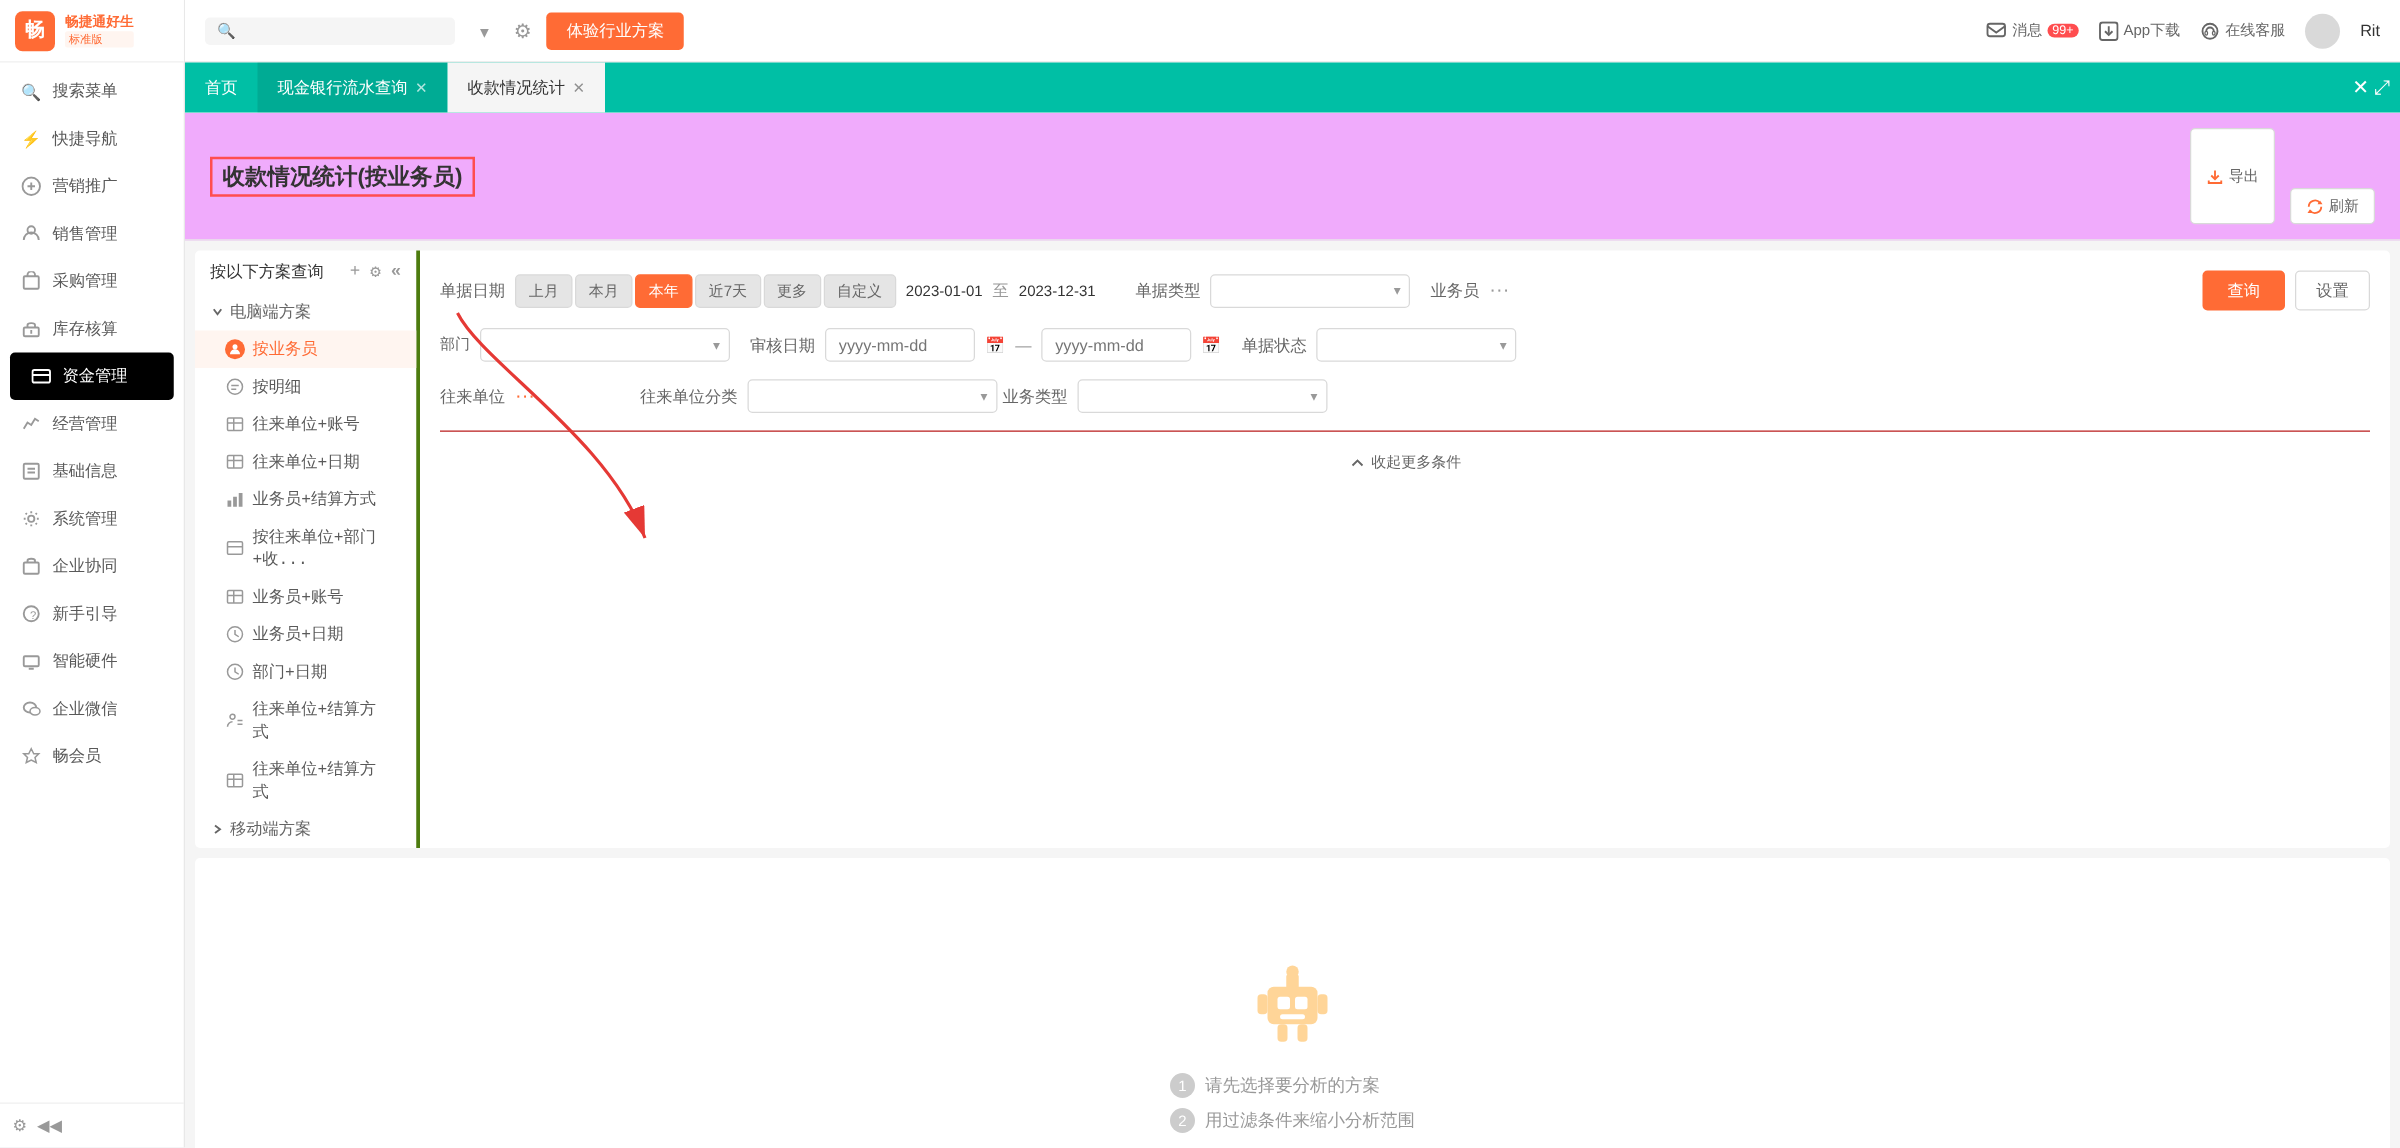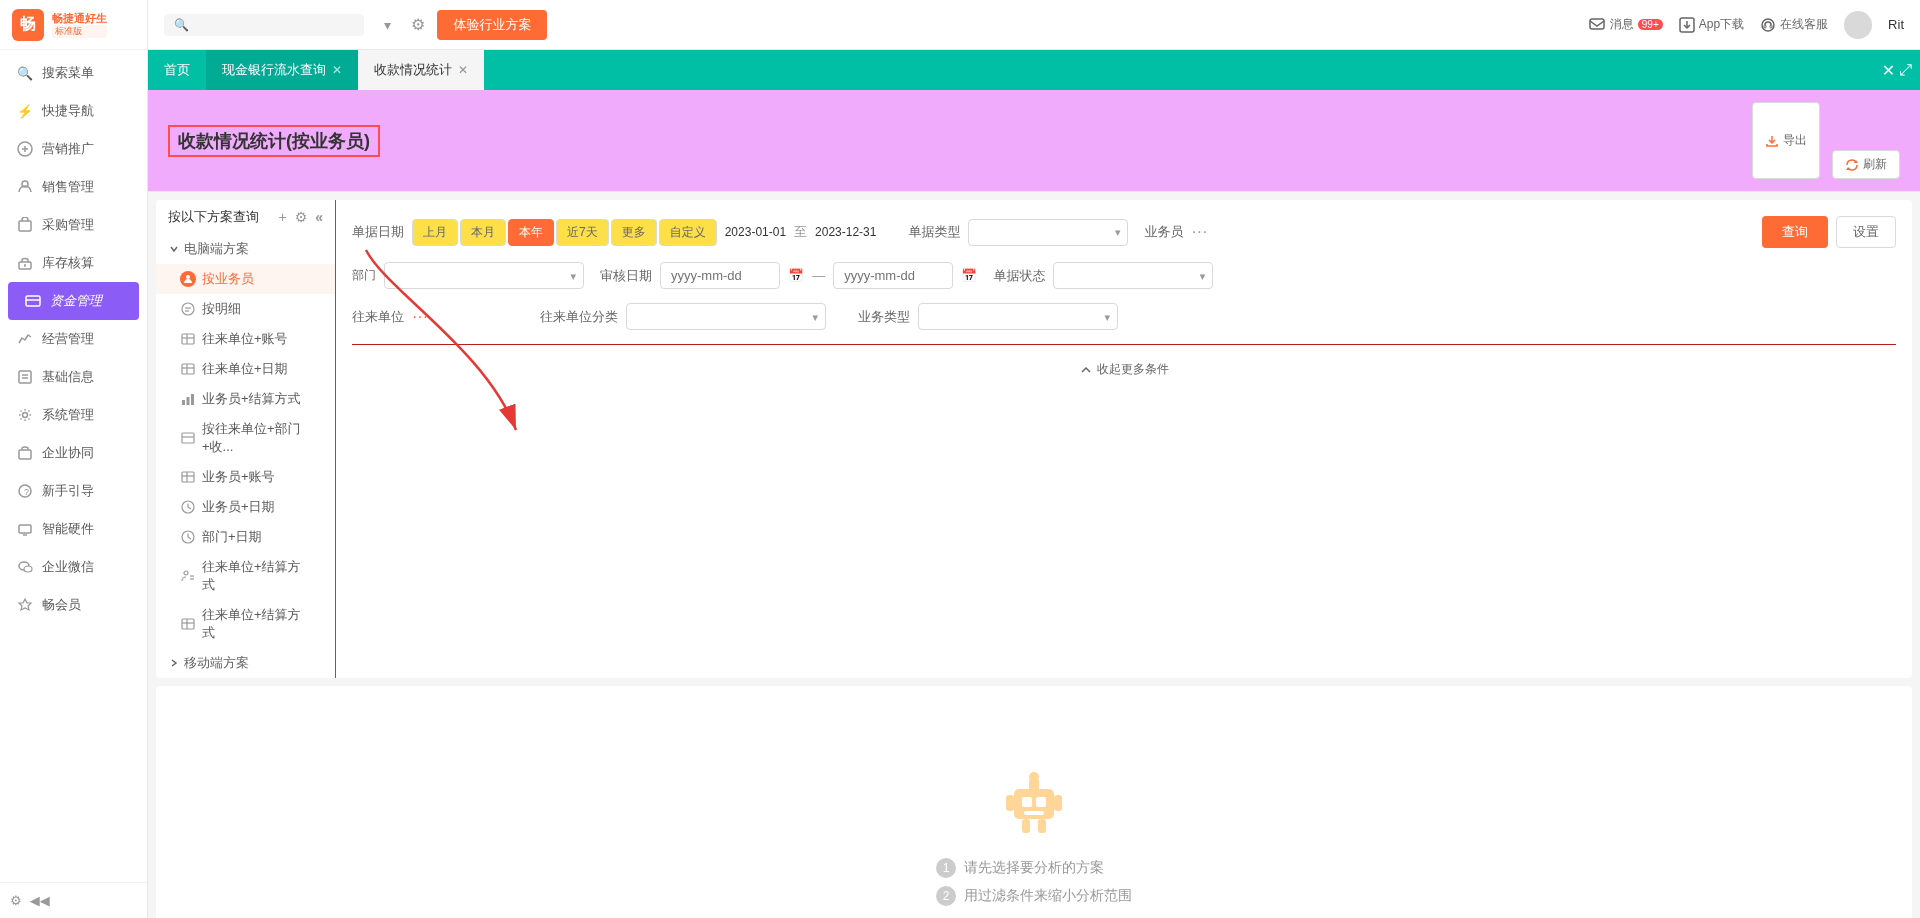--- a/index.html
+++ b/index.html
@@ -6,21 +6,21 @@
     body { font-family: 'Microsoft YaHei', Arial, sans-serif; font-size: 13px; background: #f0f2f5; color: #333; display: flex; height: 918px; overflow: hidden; }
 
     
     .sidebar { width: 148px; background: #fff; display: flex; flex-direction: column; border-right: 1px solid #e8e8e8; flex-shrink: 0; }
     .sidebar-logo { height: 50px; background: #fff; display: flex; align-items: center; padding: 0 12px; border-bottom: 1px solid #f0f0f0; }
     .logo-icon { width: 32px; height: 32px; background: #ff6b35; border-radius: 6px; display: flex; align-items: center; justify-content: center; color: #fff; font-weight: bold; font-size: 16px; }
     .logo-text { margin-left: 8px; font-size: 11px; color: #666; line-height: 1.3; }
     .logo-badge { font-size: 9px; color: #ff6b35; background: #fff5f0; padding: 1px 3px; border-radius: 2px; }
     .sidebar-nav { flex: 1; overflow-y: auto; padding: 4px 0; }
     .nav-item { display: flex; align-items: center; padding: 10px 16px; cursor: pointer; color: #595959; font-size: 13px; }
-    .nav-item.active { background: #8b5cf6; color: #fff; border-radius: 4px; margin: 0 8px; font-style: italic; }
+    .nav-item.active { background: #000000; color: #fff; border-radius: 4px; margin: 0 8px; }
     .nav-item .nav-icon { width: 18px; height: 18px; margin-right: 8px; display: flex; align-items: center; justify-content: center; flex-shrink: 0; }
     .sidebar-bottom { padding: 10px; border-top: 1px solid #f0f0f0; display: flex; gap: 8px; }
 
     
     .main { flex: 1; display: flex; flex-direction: column; overflow: hidden; }
 
     
     .topbar { height: 50px; background: #fff; display: flex; align-items: center; padding: 0 16px; border-bottom: 1px solid #e8e8e8; gap: 12px; }
     .topbar-search { flex: 1; background: #f5f5f5; border-radius: 4px; padding: 6px 12px; display: flex; align-items: center; gap: 6px; color: #999; font-size: 12px; max-width: 200px; }
     .btn-trial { background: #ff6b35; color: #fff; border: none; padding: 6px 16px; border-radius: 4px; cursor: pointer; font-size: 13px; }
@@ -39,38 +39,38 @@
 
     
     .page-content { flex: 1; overflow-y: auto; background: #f5f5f5; }
 
     
     .page-header { background: #f0abfc; padding: 12px 20px; display: flex; align-items: center; border-bottom: 1px solid #e8e8e8; }
     .page-title { font-size: 18px; font-weight: bold; color: #333; border: 2px solid #ff4d4f; padding: 2px 8px; }
     .page-header-actions { margin-left: auto; display: flex; gap: 12px; }
     .btn-export { background: #fff; border: 1px solid #d9d9d9; padding: 5px 12px; border-radius: 4px; cursor: pointer; color: #666; font-size: 12px; display: flex; align-items: center; gap: 4px; }
     .btn-refresh { background: #fff; border: 1px solid #d9d9d9; padding: 5px 12px; border-radius: 4px; cursor: pointer; color: #666; font-size: 12px; display: flex; align-items: center; gap: 4px; margin-top: 48px; }
-    .date-btn { padding: 4px 10px; border: 1px solid #d9d9d9; background: #fde047; border-radius: 4px; cursor: pointer; font-size: 12px; color: #666; }
+    .date-btn { padding: 4px 10px; border: 1px solid #d9d9d9; background: #e5e5e5; border-radius: 4px; cursor: pointer; font-size: 12px; color: #666; }
     .date-btn.active { background: #ff6b35; color: #fff; border-color: #ff6b35; }
     .select-box { border: 1px solid #d9d9d9; border-radius: 4px; padding: 5px 28px 5px 10px; background: #fff; font-size: 13px; color: #333; min-width: 120px; appearance: none; cursor: pointer; position: relative; }
     .select-wrapper { position: relative; display: inline-block; }
     .select-wrapper::after { content: '▾'; position: absolute; right: 8px; top: 50%; transform: translateY(-50%); color: #999; pointer-events: none; font-size: 11px; }
     .input-box { border: 1px solid #d9d9d9; border-radius: 4px; padding: 5px 10px; font-size: 13px; color: #333; background: #fff; min-width: 120px; }
     .dash { color: #999; }
     .collapse-btn { display: flex; align-items: center; justify-content: center; padding: 8px; color: #666; cursor: pointer; font-size: 12px; gap: 4px; }
     .btn-query { background: #ff6b35; color: #fff; border: none; padding: 6px 20px; border-radius: 4px; cursor: pointer; font-size: 13px; }
     .btn-setting { background: #fff; border: 1px solid #d9d9d9; padding: 6px 16px; border-radius: 4px; cursor: pointer; font-size: 13px; color: #666; }
     .scheme-header { display: flex; align-items: center; justify-content: space-between; padding: 8px 12px; }
     .scheme-group-title { display: flex; align-items: center; gap: 4px; padding: 6px 12px; font-size: 13px; color: #333; cursor: pointer; }
     .scheme-item { display: flex; align-items: center; gap: 6px; padding: 6px 24px; font-size: 13px; color: #595959; cursor: pointer; }
     .scheme-item.active { color: #ff6b35; }
     .scheme-item-icon { width: 16px; height: 16px; display: flex; align-items: center; justify-content: center; flex-shrink: 0; }
     .empty-tip-item { display: flex; align-items: center; gap: 8px; margin-bottom: 8px; }
     .tip-number { width: 20px; height: 20px; background: #ccc; border-radius: 50%; color: #fff; font-size: 12px; display: flex; align-items: center; justify-content: center; flex-shrink: 0; }
-    .scheme-side { width: 180px; border-right: 1px solid #4d7c0f; flex-shrink: 0; }
+    .scheme-side { width: 180px; border-right: 3px solid #4d7c0f; flex-shrink: 0; font-family: Liberation Mono, monospace; }
     .filter-side { flex: 1; padding: 16px; }
 
     .bottom-section { background: #fff; margin: 0 8px 8px 8px; border-radius: 4px; min-height: 300px; display: flex; flex-direction: column; align-items: center; justify-content: center; }
 
     .red-box-highlight { border: 2px solid #ff4d4f; }
   </style>
 </head>
 <body>
 
 <div class="sidebar">
@@ -515,21 +515,21 @@
           <div style="display:flex;align-items:center;gap:8px;">
             <span style="color:#666;font-size:13px;white-space:nowrap;">单据状态</span>
             <div class="select-wrapper">
               <select class="select-box" style="min-width:160px;">
                 <option></option>
               </select>
             </div>
           </div>
         </div>
 
-        <div style="display:flex;align-items:center;gap:32px;margin-bottom:14px;">
+        <div style="display:flex;align-items:center;gap:4px;margin-bottom:14px;">
           <div style="display:flex;align-items:center;gap:8px;">
             <span style="color:#666;font-size:13px;white-space:nowrap;">往来单位</span>
             <span style="color:#ff6b35;cursor:pointer;font-size:16px;">···</span>
           </div>
 
           <div style="display:flex;align-items:center;gap:8px;margin-left:80px;">
             <span style="color:#666;font-size:13px;white-space:nowrap;">往来单位分类</span>
             <div class="select-wrapper">
               <select class="select-box" style="min-width:200px;">
                 <option></option>

